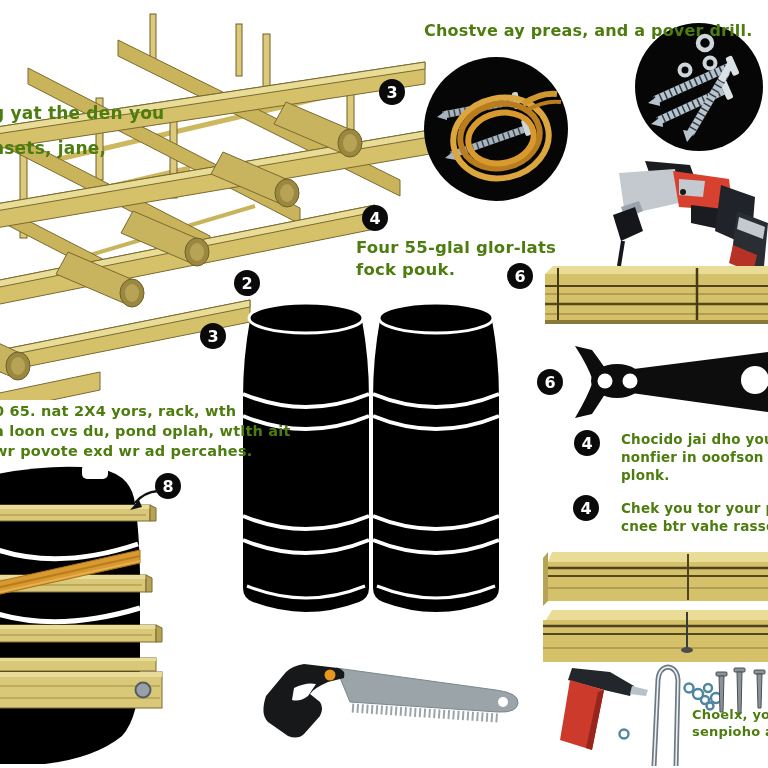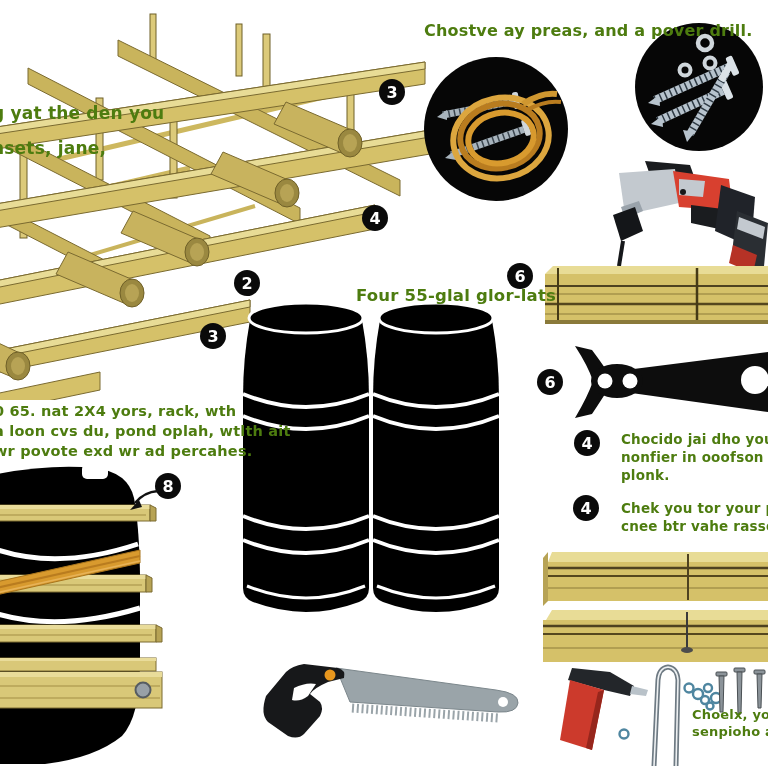--- a/index.html
+++ b/index.html
@@ -2,21 +2,21 @@
 <html><head>
 <meta charset="utf-8">
 <style>
   html,body{margin:0;padding:0;background:#ffffff;}
   .canvas{position:relative;width:768px;height:768px;overflow:hidden;background:#fff;
           font-family:"DejaVu Sans",sans-serif;}
   .ill{position:absolute;}
   .txt{position:absolute;color:#4d7c0f;font-weight:bold;white-space:nowrap;letter-spacing:.2px;}
   .t-topleft{left:-8px;top:96px;font-size:17px;line-height:35px;}
   .t-topright{left:424px;top:21px;font-size:16px;}
-  .t-step4{left:356px;top:237px;font-size:16.5px;line-height:22px;margin-top:48px;}
+  .t-step4{left:356px;top:237px;font-size:16.5px;line-height:22px;}
   .t-midleft{left:-6px;top:401px;font-size:14.5px;line-height:20px;}
   .t-righta{left:621px;top:430px;font-size:13.5px;line-height:18px;}
   .t-rightb{left:621px;top:499px;font-size:13.5px;line-height:18px;}
   .t-botright{left:692px;top:706px;font-size:13px;line-height:17px;}
   .badge{position:absolute;width:26px;height:26px;border-radius:50%;background:#0a0a0a;
          color:#fff;display:flex;align-items:center;justify-content:center;
          font-size:16px;font-weight:bold;}
 </style>
 </head>
 <body>
@@ -317,20 +317,21 @@
     <div>g yat the den you</div>
     <div>nsets, jane,</div>
   </div>
 
   <div class="txt t-topright">
     <div>Chostve ay preas, and a pover drill.</div>
   </div>
 
   <div class="txt t-step4">
     <div>Four 55-glal glor-lats</div>
+    <div>fock pouk.</div>
   </div>
 
   <div class="txt t-midleft">
     <div>0 65. nat 2X4 yors, rack, wth</div>
     <div>a loon cvs du, pond oplah, wtlth ait</div>
     <div>wr povote exd wr ad percahes.</div>
   </div>
 
   <div class="txt t-righta">
     <div>Chocido jai dho you wo lafs lads o</div>

